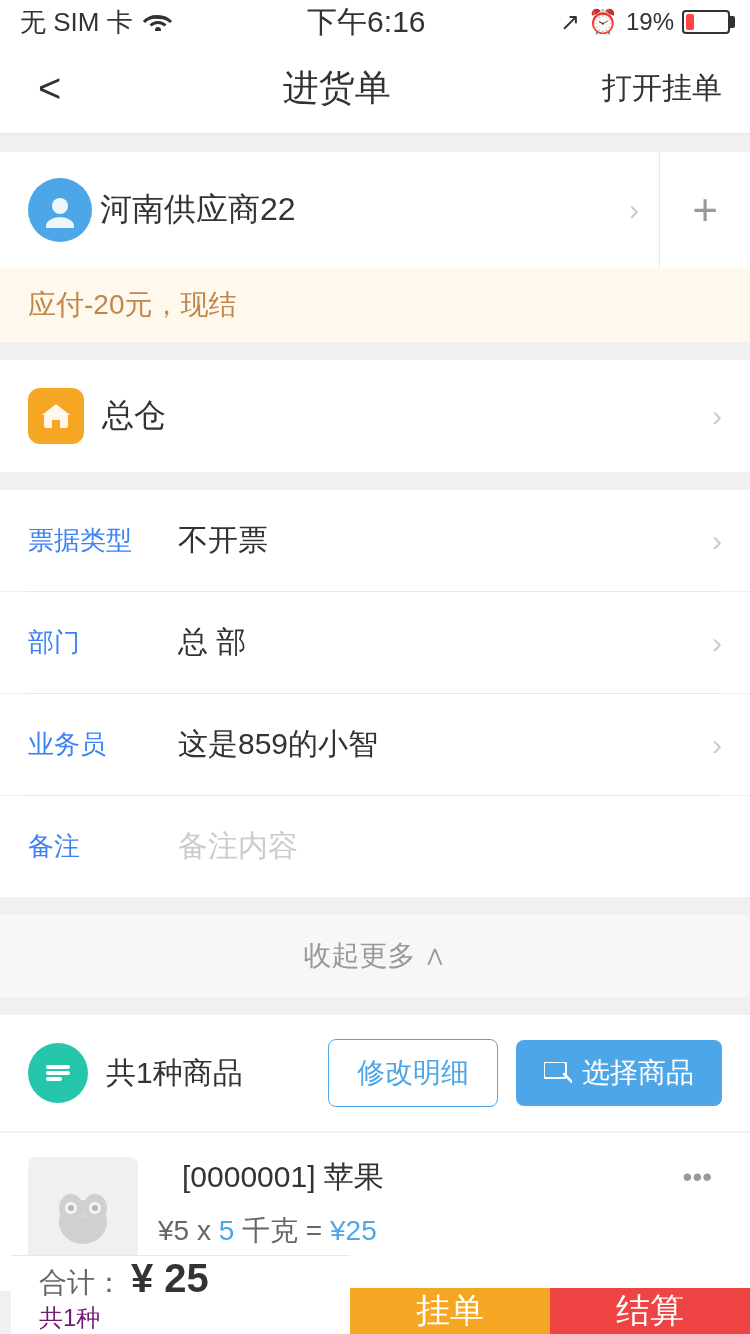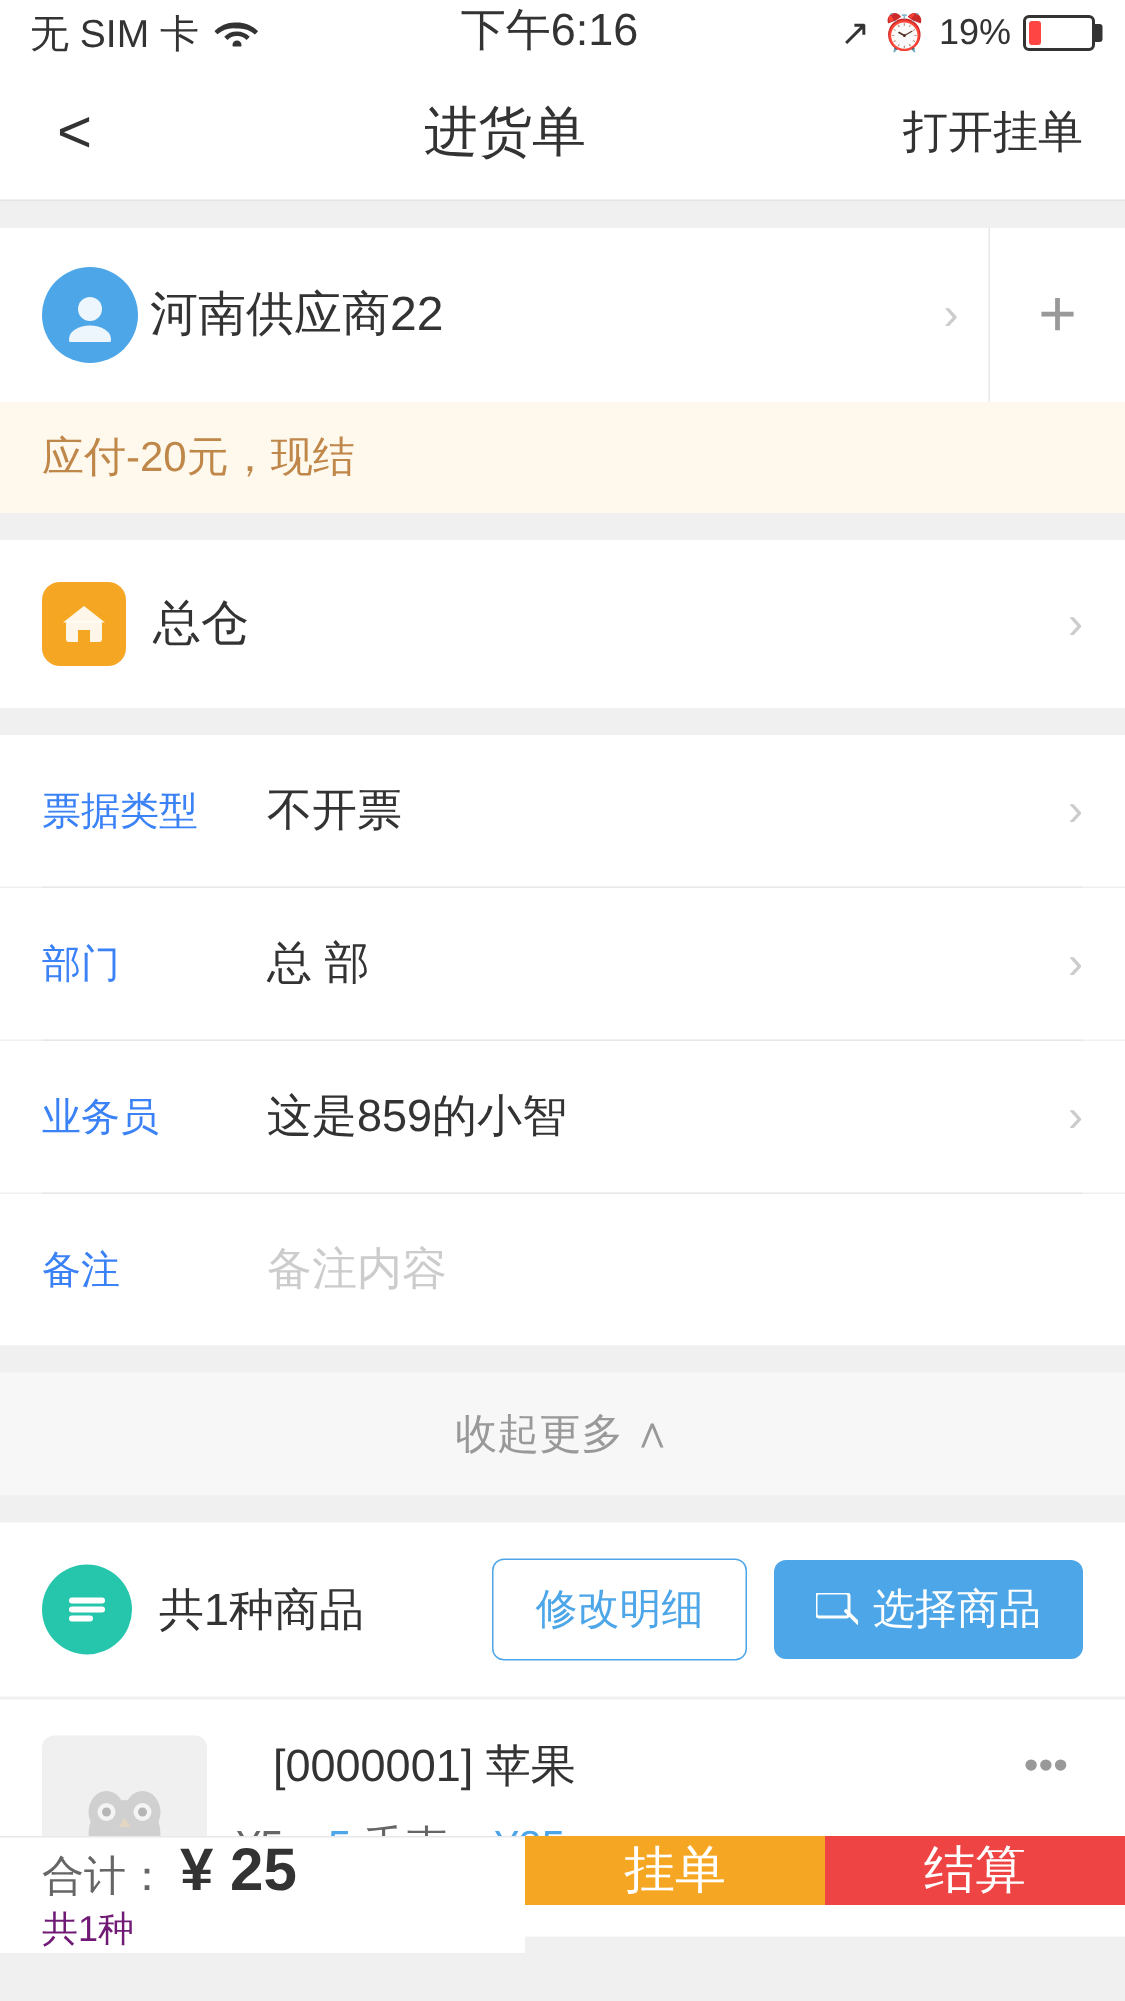--- a/index.html
+++ b/index.html
@@ -11,20 +11,21 @@
       background: #f0f0f0;
       font-size: 30px;
       color: #333;
     }
 
     
     .status-bar {
       background: #fff;
       height: 44px;
       display: flex;
+      align-items: center;
       justify-content: space-between;
       padding: 0 20px;
       font-size: 26px;
       color: #333;
     }
     .status-left { display: flex; align-items: center; gap: 10px; }
     .status-center { font-size: 30px; font-weight: 500; }
     .status-right { display: flex; align-items: center; gap: 8px; font-size: 24px; }
     .battery-icon {
       width: 48px; height: 24px; border: 2px solid #333; border-radius: 4px; position: relative; display: inline-flex; align-items: center; padding: 2px;
@@ -192,21 +193,22 @@
     .price-highlight { color: #4da6e8; }
     .more-btn { font-size: 28px; color: #999; padding: 4px 10px; cursor: pointer; }
 
     
     .bottom-bar {
       position: fixed;
       bottom: 0;
       width: 750px;
       height: 110px;
       display: flex;
-      align-items: flex-start;
+      align-items: flex-end;
+      padding-left: 11px;
     }
     .bottom-summary {
       background: #fff;
       flex: 1;
       display: flex;
       flex-direction: column;
       justify-content: center;
       padding: 0 28px;
       border-top: 1px solid #e8e8e8;
     }

